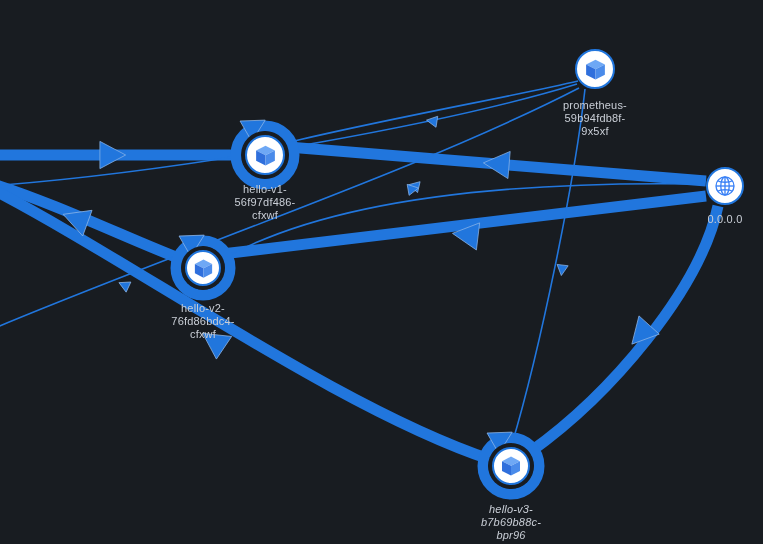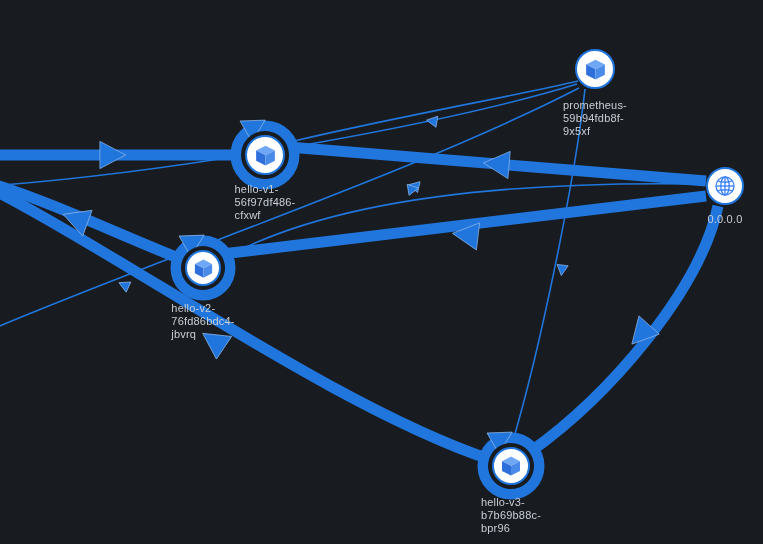--- a/index.html
+++ b/index.html
@@ -33,21 +33,21 @@
     background: #ffffff;
     box-sizing: border-box;
     display: flex;
     align-items: center;
     justify-content: center;
   }
   .node-label {
     position: absolute;
     left: 50%;
     transform: translateX(-50%);
-    text-align: left;
+    text-align: center;
     color: #c9ced6;
     font-size: 11px;
     line-height: 13px;
     letter-spacing: 0.2px;
     white-space: pre-line;
     pointer-events: none;
   }
 </style>
 </head>
 <body>
@@ -119,31 +119,31 @@
       <div class="node" style="left: 203px; top: 268px;">
         <div class="node-disc" style="width: 36px; height: 36px; border: 2px solid rgb(33, 118, 221); box-shadow: rgb(24, 28, 33) 0px 0px 0px 4px;">
           <svg viewBox="0 0 24 24" width="23" height="23">
             <path d="M12 2.6 L21 7.2 L12 11.8 L3 7.2 Z" fill="#6ea8f5"></path>
             <path d="M3 7.2 L12 11.8 L12 21.6 L3 17 Z" fill="#2f6fdc"></path>
             <path d="M21 7.2 L12 11.8 L12 21.6 L21 17 Z" fill="#4a8bea"></path>
           </svg>
         </div>
         <div class="node-label" style="top: 52px;">hello-v2-
 76fd86bdc4-
-jbvrq</div>
+cfxwf</div>
       </div>
       <div class="node" style="left: 511px; top: 466px;">
         <div class="node-disc" style="width: 38px; height: 38px; border: 2px solid rgb(33, 118, 221); box-shadow: rgb(24, 28, 33) 0px 0px 0px 4px;">
           <svg viewBox="0 0 24 24" width="24" height="24">
             <path d="M12 2.6 L21 7.2 L12 11.8 L3 7.2 Z" fill="#6ea8f5"></path>
             <path d="M3 7.2 L12 11.8 L12 21.6 L3 17 Z" fill="#2f6fdc"></path>
             <path d="M21 7.2 L12 11.8 L12 21.6 L21 17 Z" fill="#4a8bea"></path>
           </svg>
         </div>
-        <div class="node-label" style="top: 49px;">hello-v3-
+        <div class="node-label" style="top: 56px; font-style: italic;">hello-v3-
 b7b69b88c-bpr96</div>
       </div>
       <div class="node" style="left: 725px; top: 186px;">
         <div class="node-disc" style="width: 38px; height: 38px; border: 2px solid rgb(33, 118, 221);">
           <svg viewBox="0 0 24 24" width="24" height="24">
             <g fill="none" stroke="#3b82f6" stroke-width="1.35">
               <circle cx="12" cy="12" r="9"></circle>
               <ellipse cx="12" cy="12" rx="4.2" ry="9"></ellipse>
               <line x1="3" y1="12" x2="21" y2="12"></line>
               <line x1="12" y1="3" x2="12" y2="21"></line>

